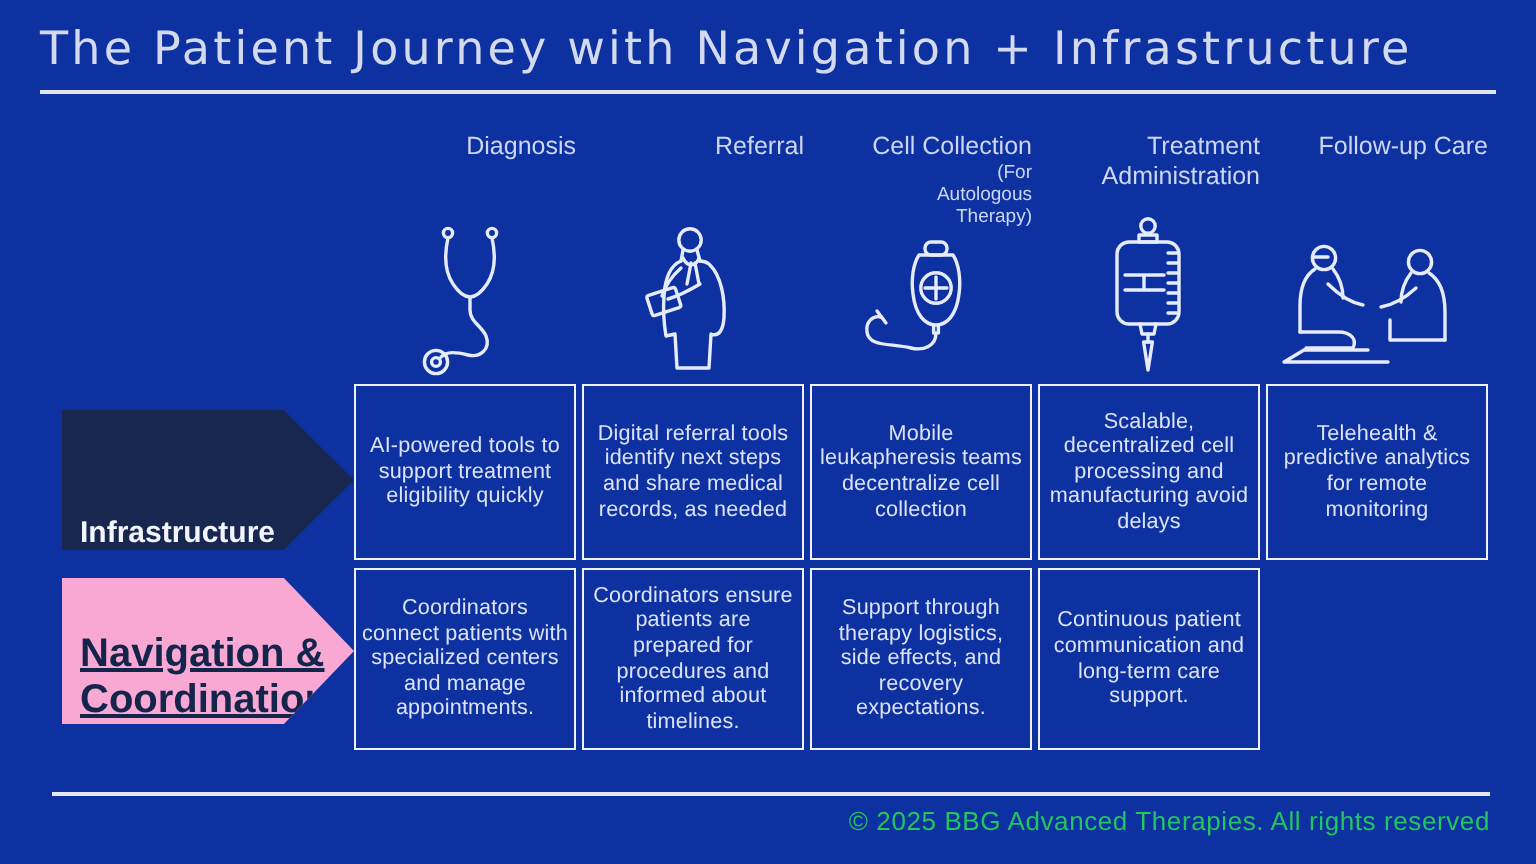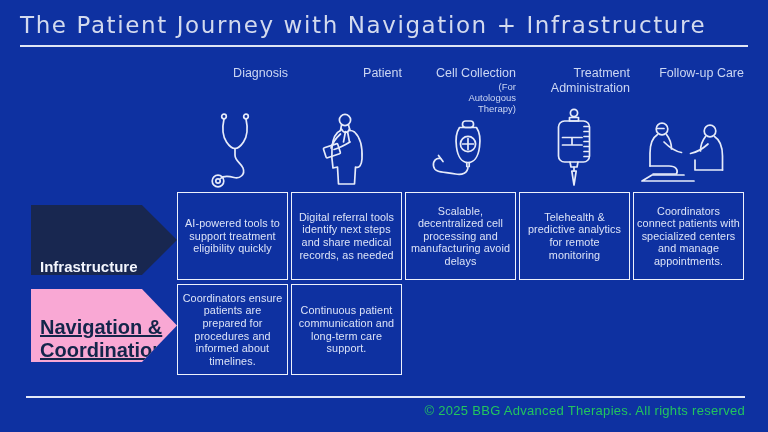--- a/index.html
+++ b/index.html
@@ -49,21 +49,21 @@
 
   <div class="title">The Patient Journey with Navigation + Infrastructure</div>
   <div class="title-underline"></div>
 
   <div class="headers">
     <div class="header">
       <div class="lbl">Diagnosis</div>
       <div class="sub"></div>
     </div>
     <div class="header">
-      <div class="lbl">Patient</div>
+      <div class="lbl">Referral</div>
       <div class="sub"></div>
     </div>
     <div class="header">
       <div class="lbl">Cell Collection</div>
       <div class="sub">(For Autologous Therapy)</div>
     </div>
     <div class="header">
       <div class="lbl">Treatment Administration</div>
       <div class="sub"></div>
     </div>
@@ -140,23 +140,25 @@
   <div class="arrow arrow-infra">
     <span>Infrastructure</span>
   </div>
   <div class="arrow arrow-nav">
     <span>Navigation &amp; Coordination</span>
   </div>
 
   <div class="table">
     <div class="cell">AI-powered tools to support treatment eligibility quickly</div>
     <div class="cell">Digital referral tools identify next steps and share medical records, as needed</div>
+    <div class="cell">Mobile leukapheresis teams decentralize cell collection</div>
     <div class="cell">Scalable, decentralized cell processing and manufacturing avoid delays</div>
     <div class="cell">Telehealth &amp; predictive analytics for remote monitoring</div>
     <div class="cell">Coordinators connect patients with specialized centers and manage appointments.</div>
     <div class="cell">Coordinators ensure patients are prepared for procedures and informed about timelines.</div>
+    <div class="cell">Support through therapy logistics, side effects, and recovery expectations.</div>
     <div class="cell">Continuous patient communication and long-term care support.</div>
   </div>
 
   <div class="footer-line"></div>
   <div class="footer-text">© 2025 BBG Advanced Therapies. All rights reserved</div>
 
 </div>
 
 </body></html>

